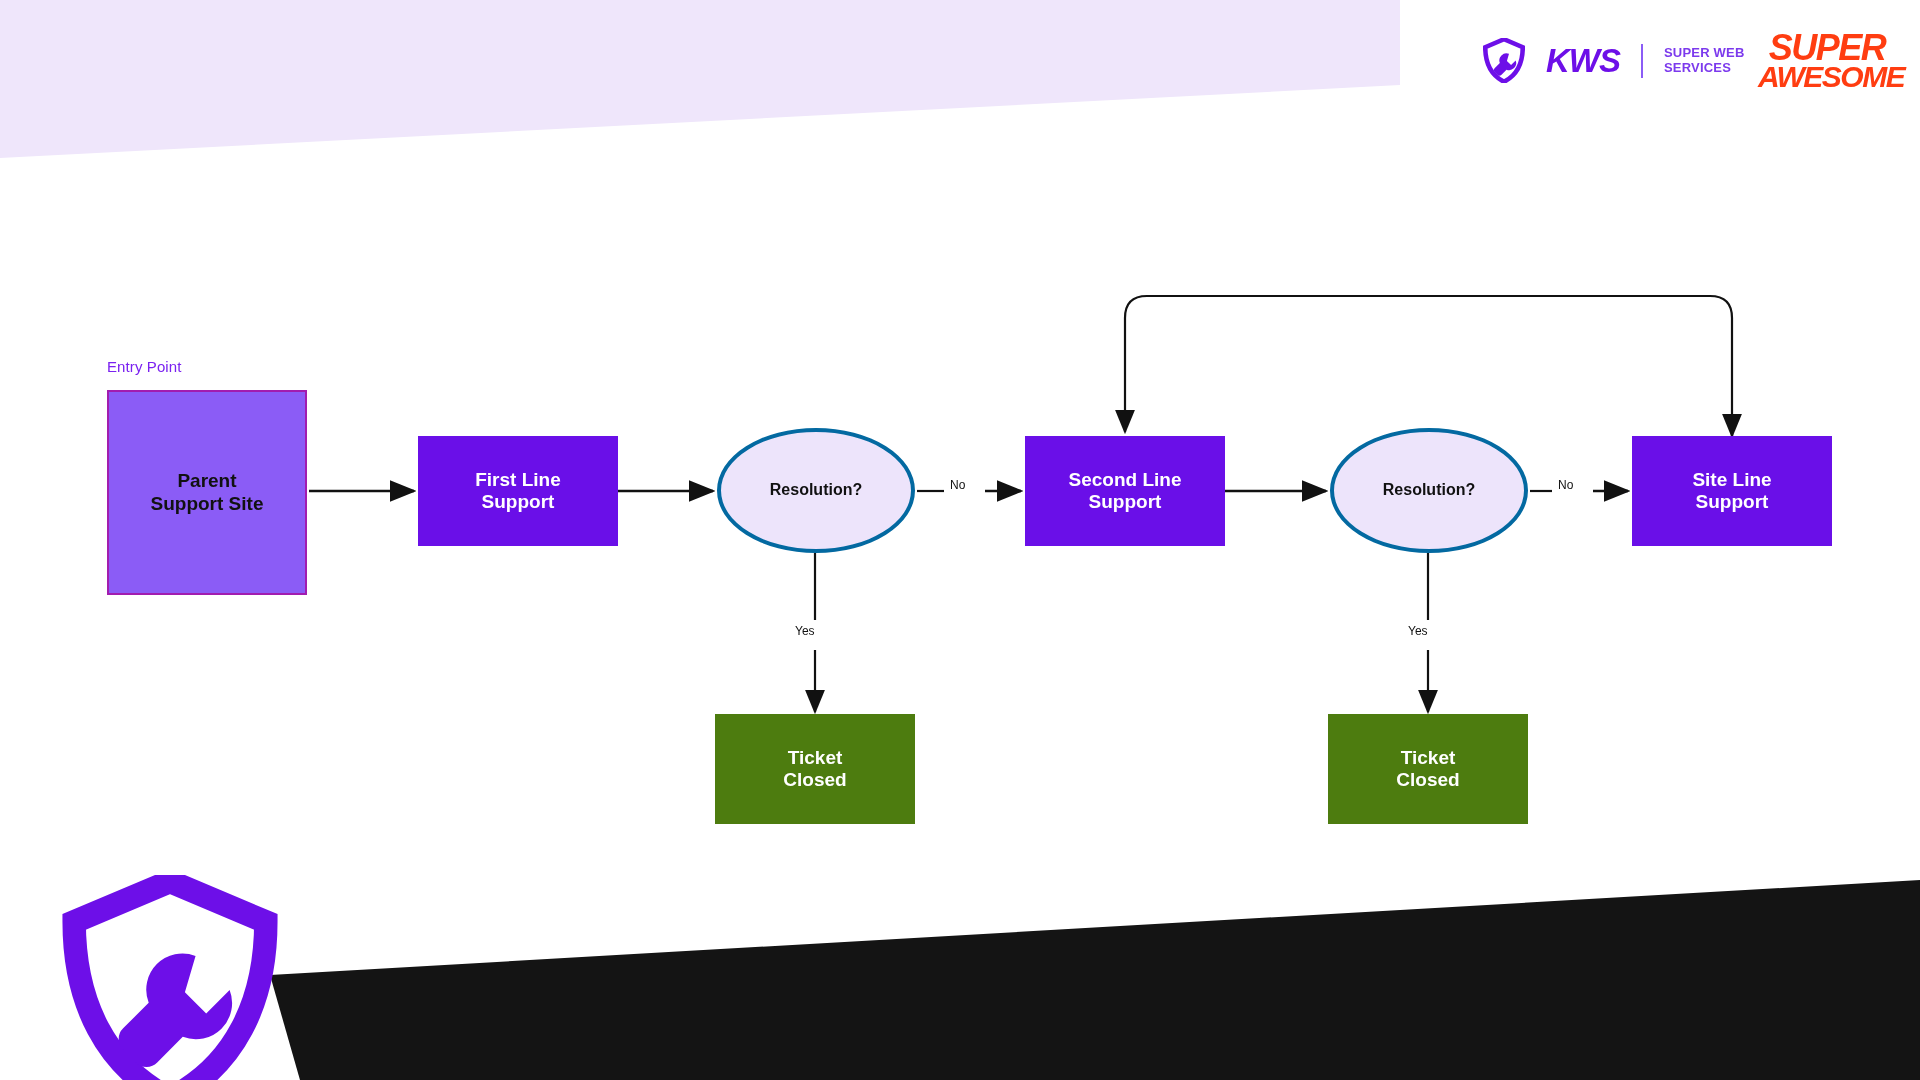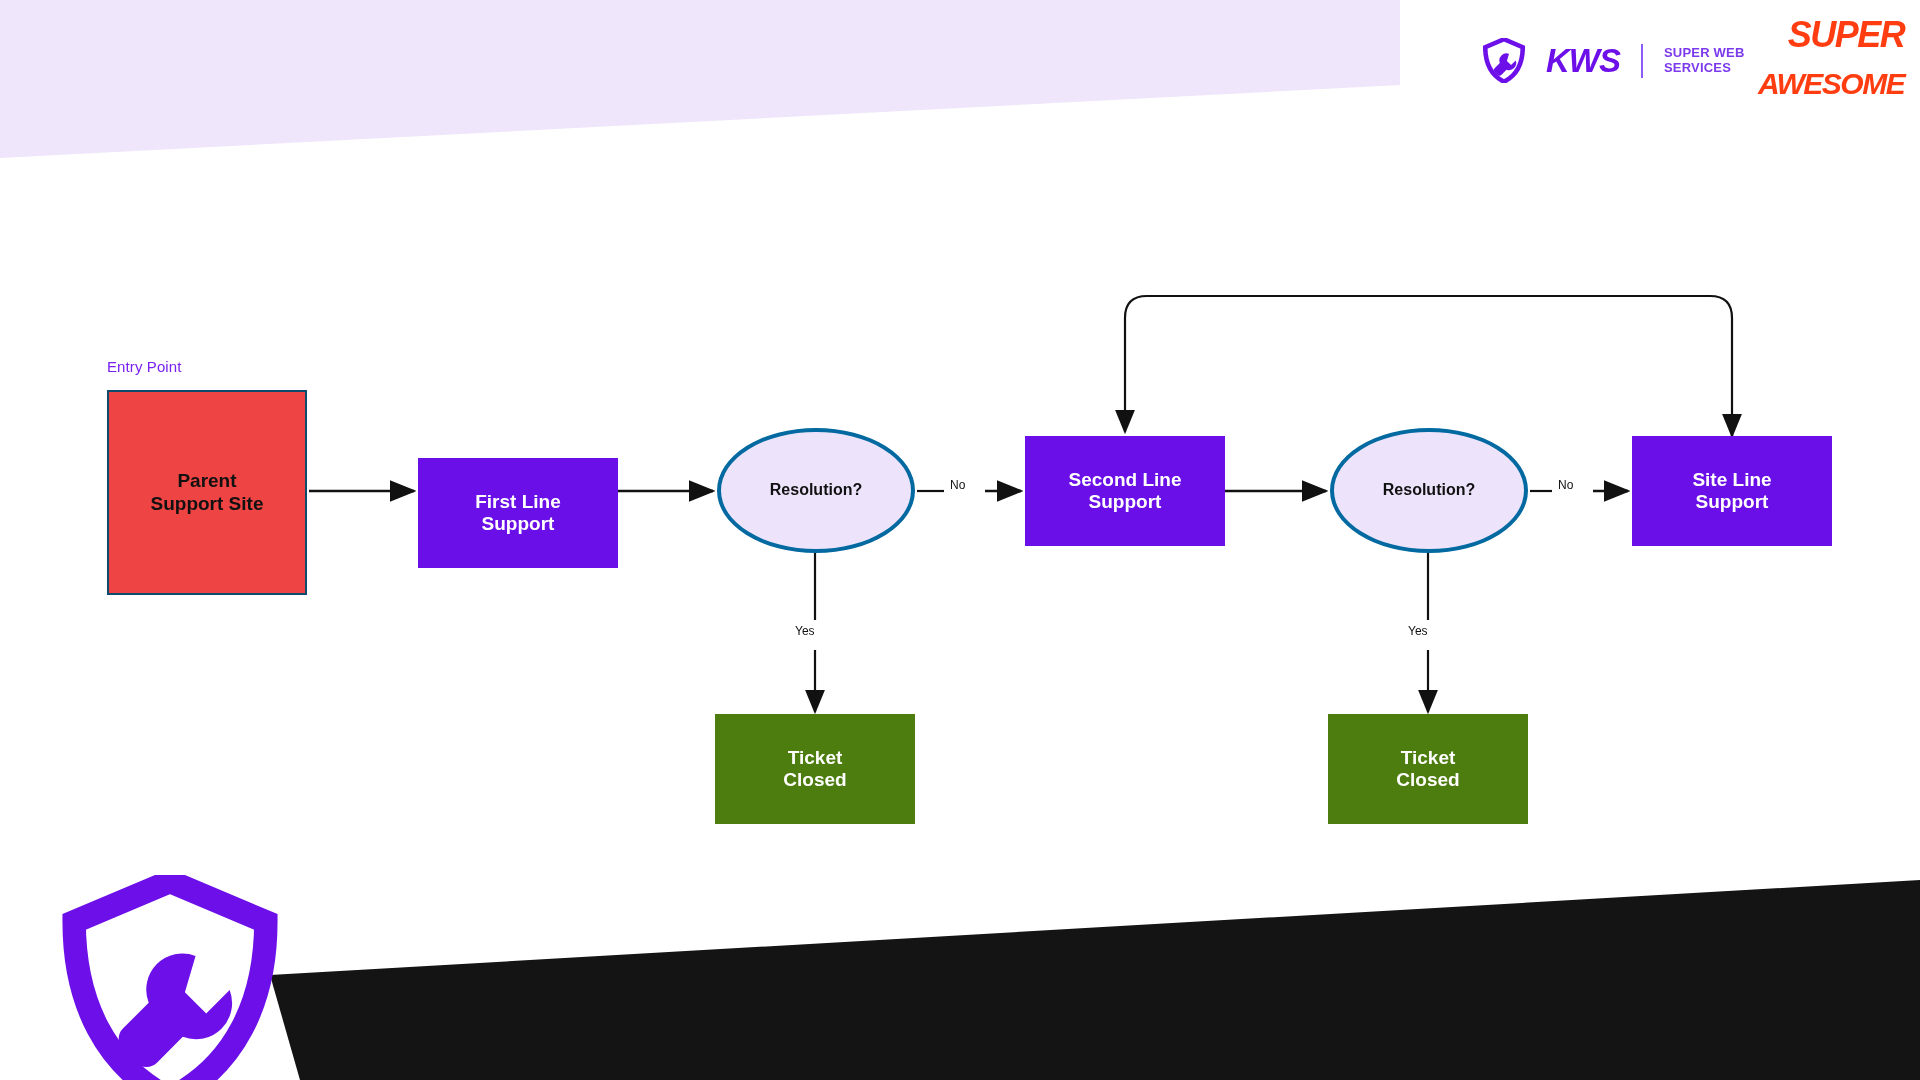--- a/index.html
+++ b/index.html
@@ -32,50 +32,50 @@
   .kws-word {
     font-size:33px; font-weight:bold; font-style:italic;
     color:#6D0FE8; letter-spacing:-1px; line-height:1;
   }
   .kws-divider { width:2px; height:34px; background:#8B5CF6; }
   .kws-sub {
     font-size:13px; font-weight:bold; color:#7C3AED;
     line-height:1.08; letter-spacing:.2px;
   }
   .sa-logo {
-    position:absolute; left:1750px; top:20px;
-    display:flex; flex-direction:column; align-items:flex-end;
+    position:absolute; left:1750px; top:33px;
+    display:flex; flex-direction:column; align-items:center;
     font-style:italic; font-weight:bold; color:#FF3D11;
-    line-height:.86; letter-spacing:-1.5px;gap:20px;
+    line-height:.86; letter-spacing:-1.5px;
   }
   .sa-top { font-size:36px; }
   .sa-bot { font-size:30px; margin-left:8px; }
 
   
   .corner-shield { position:absolute; left:55px; bottom:-25px; width:230px; height:230px; }
 
   
   .flow { position:absolute; left:0; top:0; width:1920px; height:1080px; }
   .node { position:absolute; display:flex; align-items:center; justify-content:center;
           text-align:center; font-weight:bold; line-height:1.18; }
 
   .node-entry {
     left:107px; top:390px; width:200px; height:205px;
-    background:#ef4444; border:2px solid #0c4a6e;
+    background:#8b5cf6; border:2px solid #a21caf;
     color:#111111; font-size:19px;
   }
   .entry-label {
     position:absolute; left:107px; top:358px;
     font-size:15px; font-weight:500; color:#7A21F0; letter-spacing:.1px;
   }
   .node-purple {
     background:#6A0FE8; color:#ffffff; font-size:19px;
     width:200px; height:110px;
   }
-  .p1 { left:418px; top:436px;margin-top:22px; }
+  .p1 { left:418px; top:436px; }
   .p2 { left:1025px; top:436px; }
   .p3 { left:1632px; top:436px; }
 
   .node-ellipse {
     background:#EDE4FB; border:4px solid #0369a1; border-radius:50%;
     color:#111111; font-size:16px; width:198px; height:125px;text-align:center;
   }
   .e1 { left:717px; top:428px; }
   .e2 { left:1330px; top:428px; }
 

